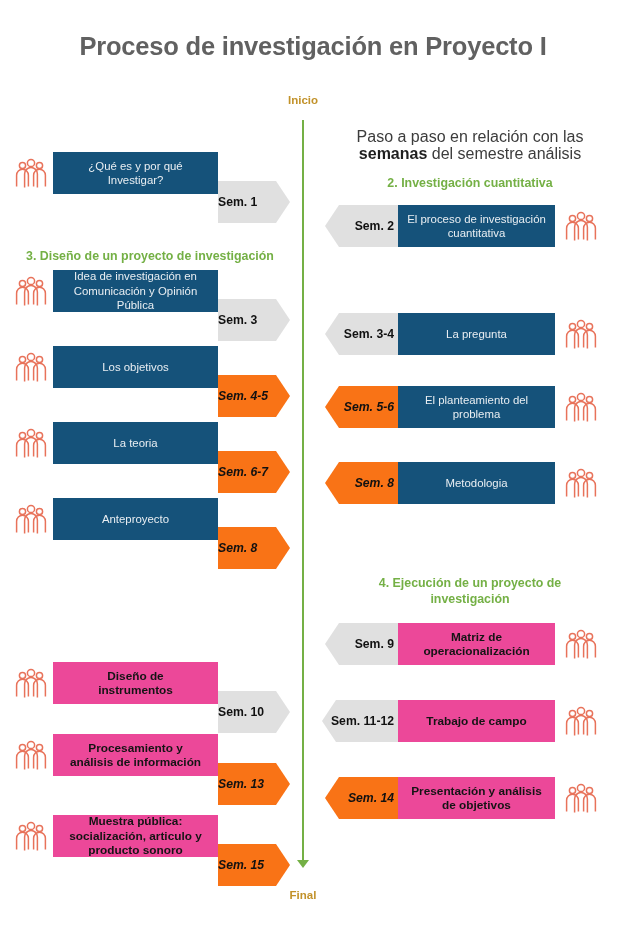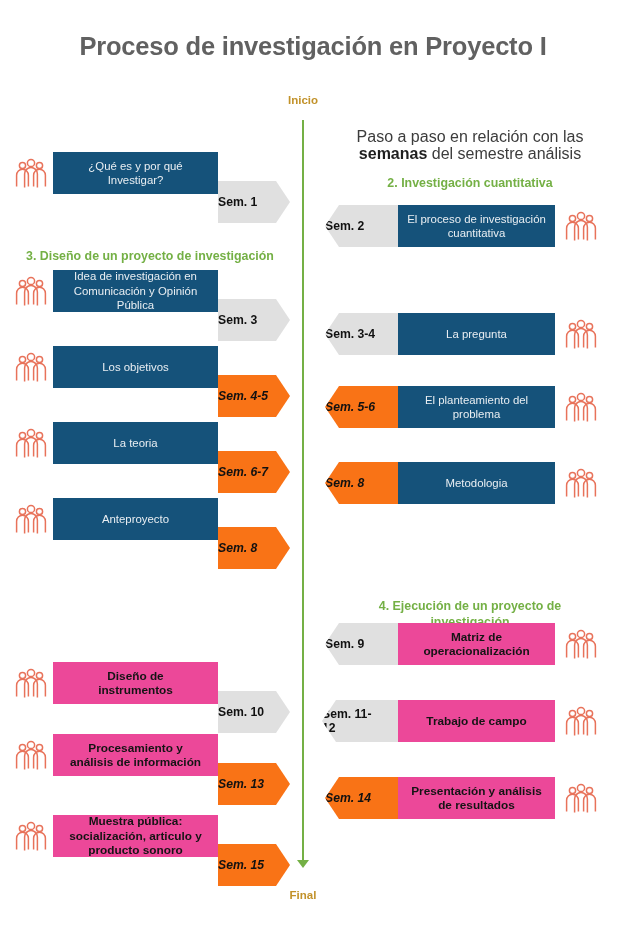--- a/index.html
+++ b/index.html
@@ -122,21 +122,22 @@
     font-size: 12.2px;
     font-weight: bold;
     color: #111;
   }
   .chip-right {
     justify-content: flex-start;
     clip-path: polygon(0 0, calc(100% - 14px) 0, 100% 50%, calc(100% - 14px) 100%, 0 100%);
     margin-top: 29px;
   }
   .chip-left {
-    padding-right: 17px;
+    justify-content: flex-end;
+    padding-right: 4px;
     clip-path: polygon(14px 0, 100% 0, 100% 100%, 14px 100%, 0 50%);
   }
   .g-light { background: #e0e0e0; }
   .g-dark  { background: #f97316; font-style: italic; }
 
   
   .people-icon {
     position: absolute;
     top: 4px;
     width: 34px;
@@ -156,21 +157,21 @@
   <div class="timeline-arrowhead"></div>
   <div class="timeline-cap end">Final</div>
 
   <div class="intro">
     <span>Paso a paso en relación con las</span><br>
     <b>semanas</b><span> del semestre análisis</span>
   </div>
 
   <div class="section-heading" style="left:330px; top:175px; width:280px;">2. Investigación cuantitativa</div>
   <div class="section-heading" style="left:4px; top:248px; width:292px;">3. Diseño de un proyecto de investigación</div>
-  <div class="section-heading" style="left:338px; top:598px; width:264px;">4. Ejecución de un proyecto de investigación</div>
+  <div class="section-heading" style="left:338px; top:575px; width:264px;">4. Ejecución de un proyecto de investigación</div>
 
   <div id="rows-layer">
       <div>
         <div class="people-icon" style="left: 14px; top: 156px;">
           <svg viewBox="0 0 34 34" xmlns="http://www.w3.org/2000/svg">
             <g fill="none" stroke="#e8725a" stroke-width="1.5">
               <circle cx="8.5" cy="9.5" r="3.1"></circle>
               <circle cx="25.5" cy="9.5" r="3.1"></circle>
               <circle cx="17" cy="7" r="3.6"></circle>
               <path d="M2.6 30.5V19.2a5.9 5.9 0 0 1 11.8 0v11.3"></path>
@@ -454,21 +455,21 @@
             </g>
           </svg>
         </div>
       </div>
       <div>
         <div class="chip chip-left g-dark" style="left: 325px; width: 73px; top: 777px;">
           <span>Sem. 14</span>
         </div>
         <div class="bar green" style="left: 398px; width: 157px; top: 777px; position: absolute;">
           <span style="white-space: pre-line;">Presentación y análisis
-de resultados</span>
+de objetivos</span>
         </div>
         <div class="people-icon" style="left: 564px; top: 781px;">
           <svg viewBox="0 0 34 34" xmlns="http://www.w3.org/2000/svg">
             <g fill="none" stroke="#e8725a" stroke-width="1.5">
               <circle cx="8.5" cy="9.5" r="3.1"></circle>
               <circle cx="25.5" cy="9.5" r="3.1"></circle>
               <circle cx="17" cy="7" r="3.6"></circle>
               <path d="M2.6 30.5V19.2a5.9 5.9 0 0 1 11.8 0v11.3"></path>
               <path d="M19.6 30.5V19.2a5.9 5.9 0 0 1 11.8 0v11.3"></path>
               <path d="M10.6 31.6V17.9a6.4 6.4 0 0 1 12.8 0v13.7"></path>

